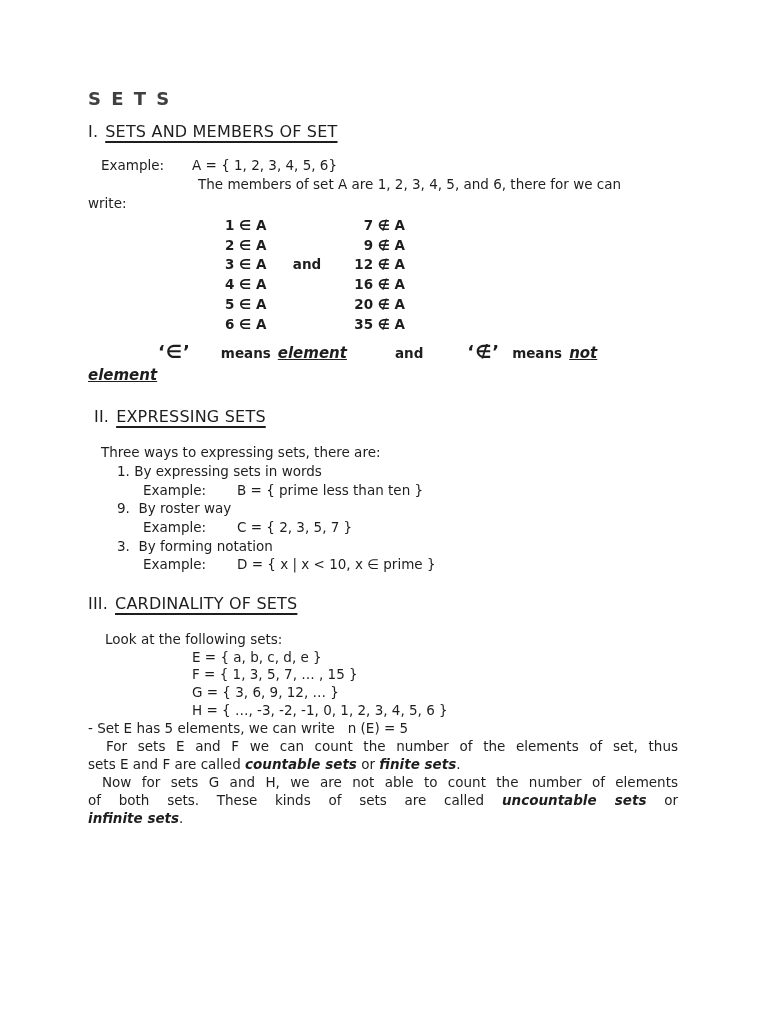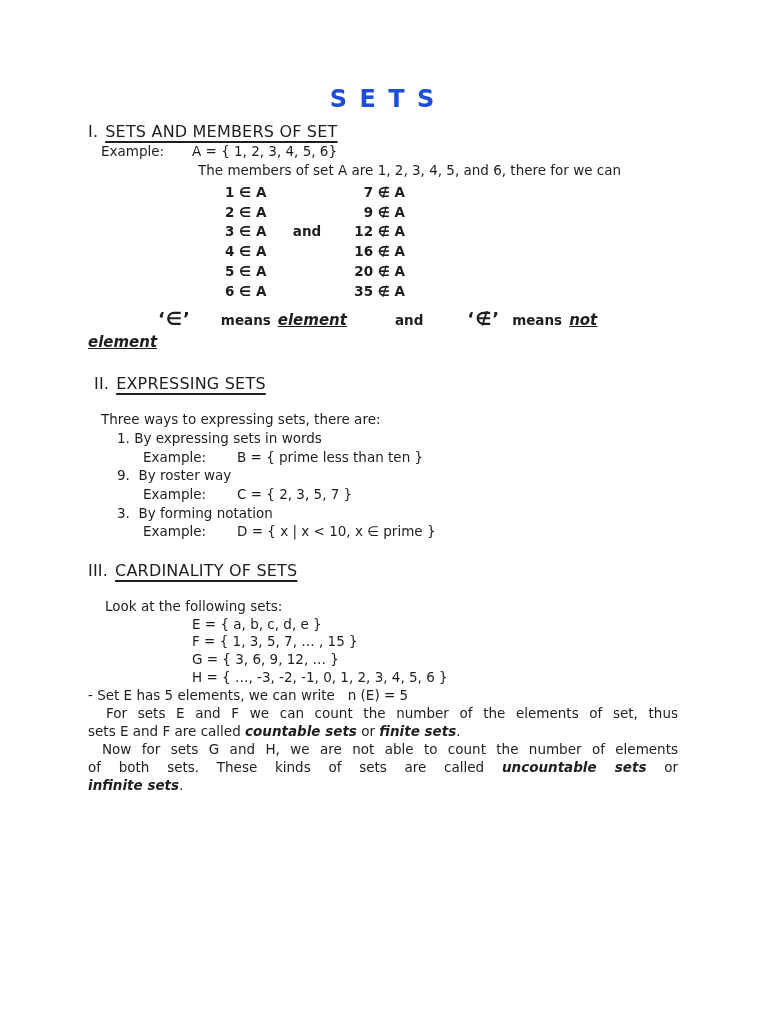--- a/index.html
+++ b/index.html
@@ -2,28 +2,28 @@
 <html><head>
 <meta charset="utf-8">
 <style>
   html, body { margin:0; padding:0; }
   body {
     width:768px; height:1024px; background:#ffffff; overflow:hidden;
     font-family:"DejaVu Sans","Liberation Sans",sans-serif;
     color:#1e1e1e;
   }
   .page { padding:84px 90px 0 88px; width:590px; }
-  .title { text-align:center; font-weight:bold; font-size:24px; letter-spacing:2px; line-height:30px; color:#1d4ed8; }
+  .title { text-align:left; font-weight:bold; font-size:18px; letter-spacing:2px; line-height:30px; color:#404040; }
   .sec { font-size:16px; font-weight:normal; line-height:20px; letter-spacing:0.2px; }
   .sec .num { margin-right:7px; }
   .sec .u { text-decoration:underline; text-decoration-thickness:2px; text-underline-offset:4px; }
   .line { font-size:13.5px; line-height:19px; }
   .pre { white-space:pre-wrap; }
   #sec1-heading { margin-top:8px; }
-  #example1 { margin-left:13px; }
+  #example1 { margin-top:14px; margin-left:13px; }
   #example1 .lbl { display:inline-block; width:91px; }
   #example1-note { margin-left:110px; }
   
   .members { margin-top:3px; margin-left:137px; width:180px; font-size:13.5px;font-weight:bold; }
   .mrow { display:grid; grid-template-columns:46px 72px 62px; line-height:19.7px; }
   .mrow .mm { text-align:center; }
   .mrow .mr { text-align:right; }
   
   .legend { margin-top:6px; margin-left:70px; font-size:13.5px; font-weight:bold; line-height:24px; }
   .legend .sym { font-size:18px; letter-spacing:1px; }
@@ -58,20 +58,21 @@
   <div class="title">S E T S</div>
 
   <div class="sec" id="sec1-heading">
     <span class="num">I.</span><span class="u">SETS AND MEMBERS OF SET</span>
   </div>
 
   <div class="line" id="example1">
     <span class="lbl">Example:</span><span>A = { 1, 2, 3, 4, 5, 6}</span>
   </div>
   <div class="line" id="example1-note">The members of set A are 1, 2, 3, 4, 5, and 6, there for we can</div>
+  <div class="line">write:</div>
 
   <div class="members">
     <div class="mrow">
       <span class="ml">1 ∈ A</span>
         <span class="mm"></span>
         <span class="mr">7 ∉ A</span>
     </div>
     <div class="mrow">
       <span class="ml">2 ∈ A</span>
         <span class="mm"></span>

